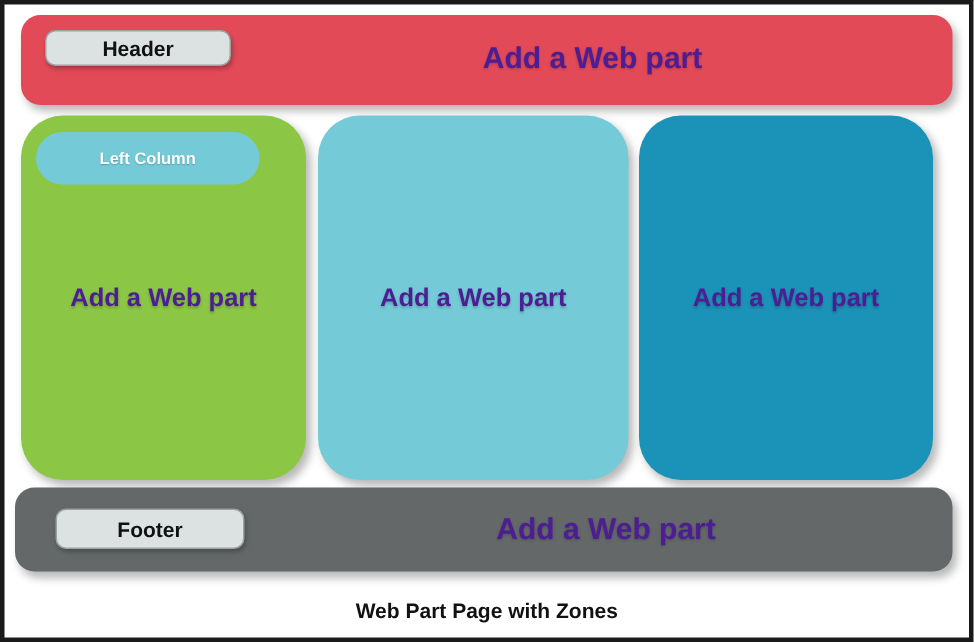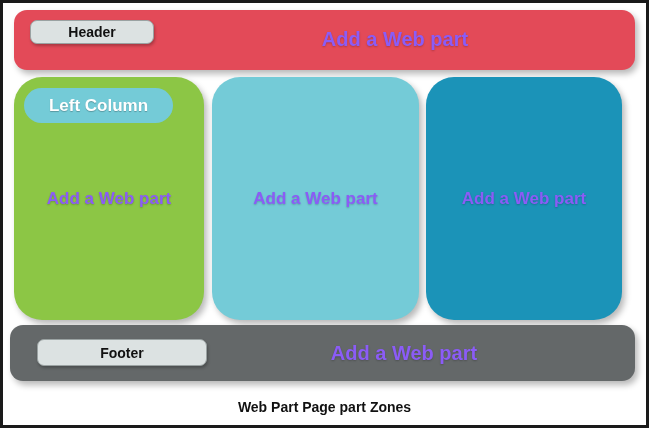--- a/index.html
+++ b/index.html
@@ -97,29 +97,29 @@
   }
   #pill-header {
     left: 27px;
     top: 17px;
     width: 124px;
     height: 24px;
   }
   #pill-footer {
     left: 34px;
     top: 336px;
-    width: 170px;
+    width: 126px;
     height: 27px;
   }
 
   
   .pill-round {
     border-radius: 20px;
     color: #ffffff;
-    font-size: 17px;
+    font-size: 11px;
     text-shadow: 0 1px 1px rgba(0,0,0,0.25);
   }
   #pill-left {
     left: 21px;
     top: 85px;
     width: 149px;
     height: 35px;
     background: #74CBD7;
   }
   #pill-middle {
@@ -134,21 +134,21 @@
     left: 437px;
     top: 85px;
     width: 157px;
     height: 36px;
     background: #8CC645;
   }
 
   
   .addpart {
     position: absolute;
-    color: #8b5cf6;
+    color: #4c1d95;
     font-weight: bold;
     text-align: center;
     white-space: nowrap;
     text-shadow: 0 1px 2px rgba(0,0,0,0.22);
   }
   #addpart-header {
     left: 157px;
     top: 25px;
     width: 470px;
     font-size: 20px;
@@ -206,15 +206,15 @@
   <div class="zone" id="zone-middle"></div>
   <div class="addpart" id="addpart-middle">Add a Web part</div>
 
   <div class="zone" id="zone-right"></div>
   <div class="addpart" id="addpart-right">Add a Web part</div>
 
   <div class="zone" id="zone-footer"></div>
   <div class="pill pill-gray" id="pill-footer">Footer</div>
   <div class="addpart" id="addpart-footer">Add a Web part</div>
 
-  <div id="caption">Web Part Page part Zones</div>
+  <div id="caption">Web Part Page with Zones</div>
 
 </div>
 
 </body></html>

